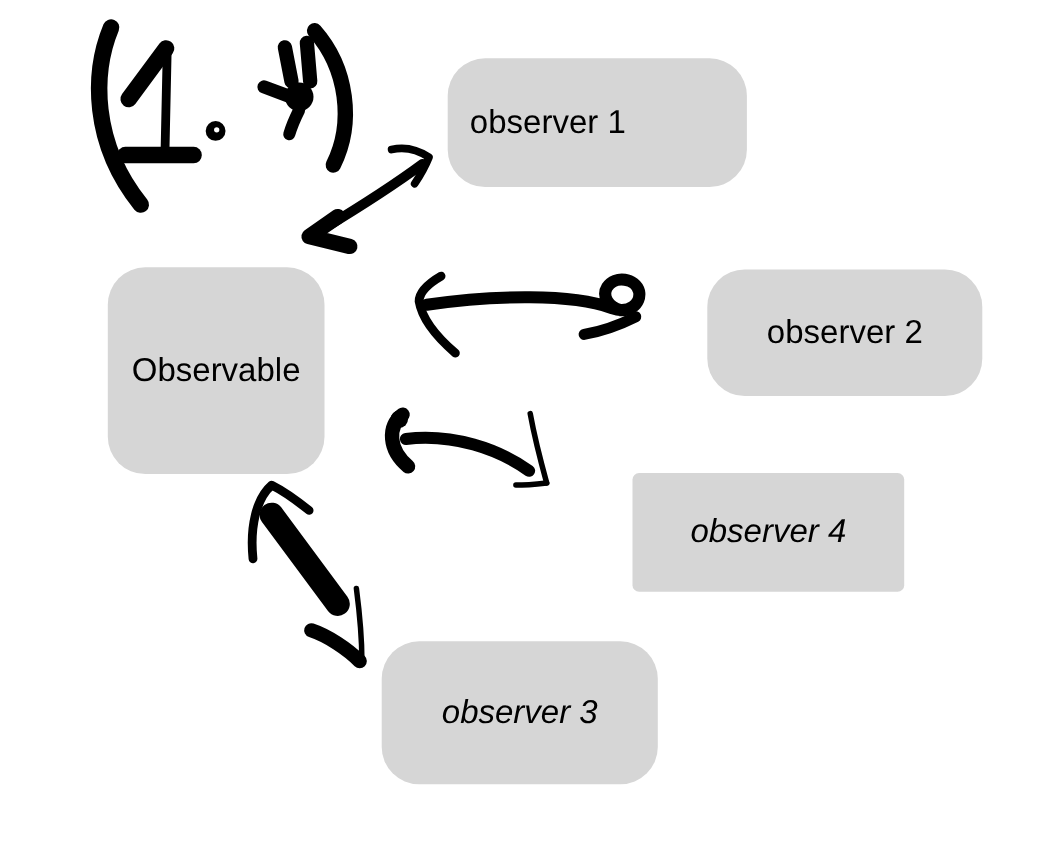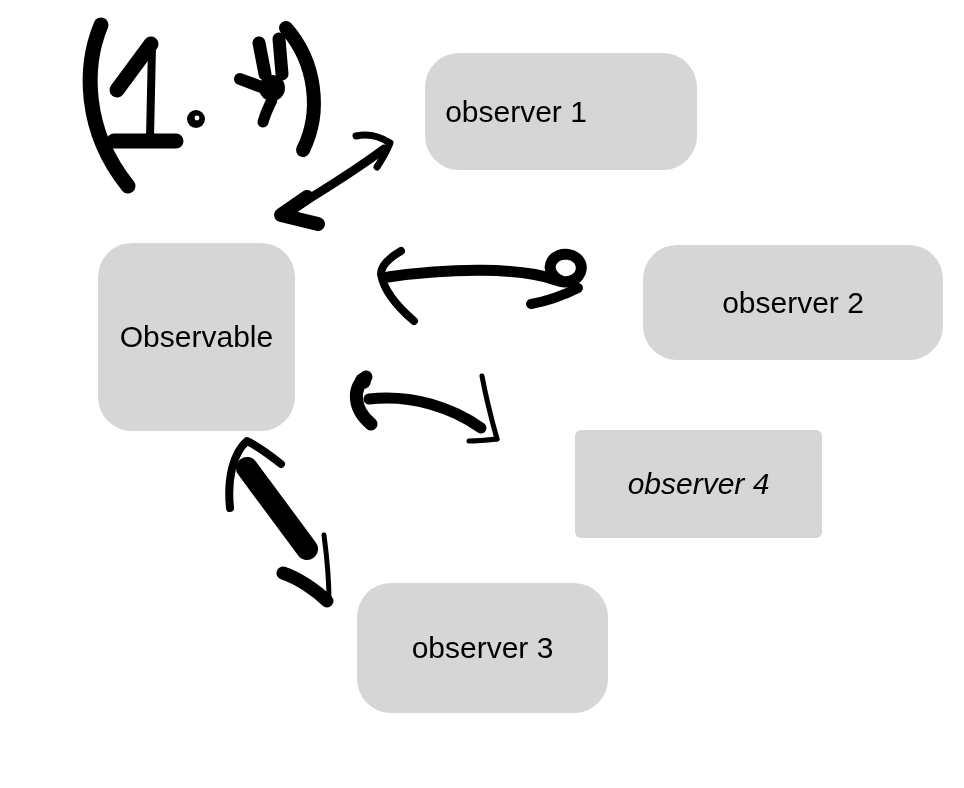--- a/index.html
+++ b/index.html
@@ -33,24 +33,24 @@
     background: #d6d6d6;
     display: flex;
     align-items: center;
     justify-content: center;
     color: #000000;
     font-size: 30px;
     letter-spacing: 0px;
     white-space: nowrap;
   }
   .n-observable { left: 98px;  top: 243px; width: 197px; height: 188px; border-radius: 34px; }
-  .n-observer1  { left: 425px; top: 53px;  width: 272px; height: 117px; border-radius: 34px; }
-  .n-observer2  { left: 643px; top: 245px; width: 300px; height: 115px; border-radius: 34px; }
+  .n-observer1  { left: 407px; top: 53px;  width: 272px; height: 117px; border-radius: 34px; }
+  .n-observer2  { left: 643px; top: 245px; width: 250px; height: 115px; border-radius: 34px; }
   .n-observer4  { left: 575px; top: 430px; width: 247px; height: 108px; border-radius: 6px; font-style: italic; }
-  .n-observer3  { left: 357px; top: 583px; width: 251px; height: 130px; border-radius: 34px; }
+  .n-observer3  { left: 347px; top: 583px; width: 251px; height: 130px; border-radius: 34px; font-style: italic; }
   .n-observer1 .label { transform: translateX(-45px); }
 </style>
 </head>
 <body>
 
 <div class="canvas">
 
   <svg class="ink-layer" viewBox="0 0 964 788" xmlns="http://www.w3.org/2000/svg">
 
     <g aria-label="(1. *)">

